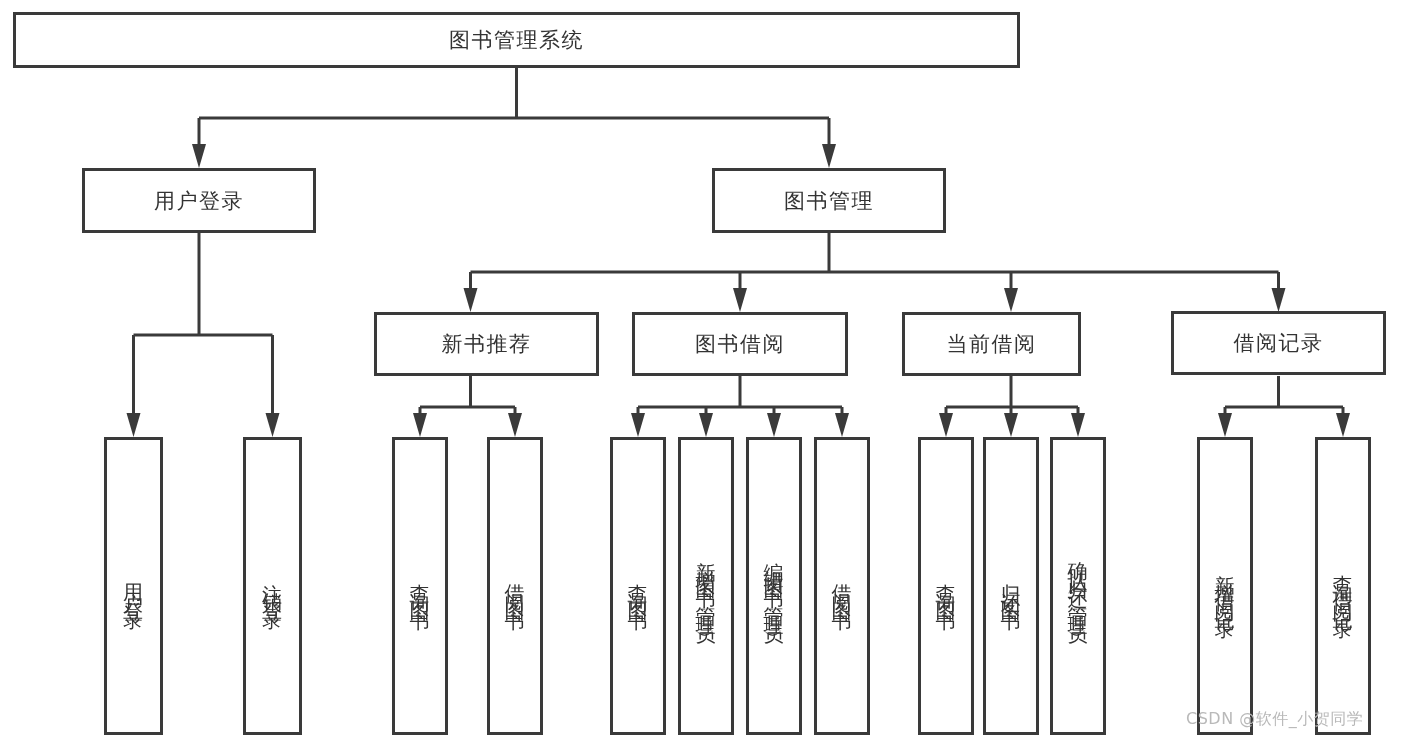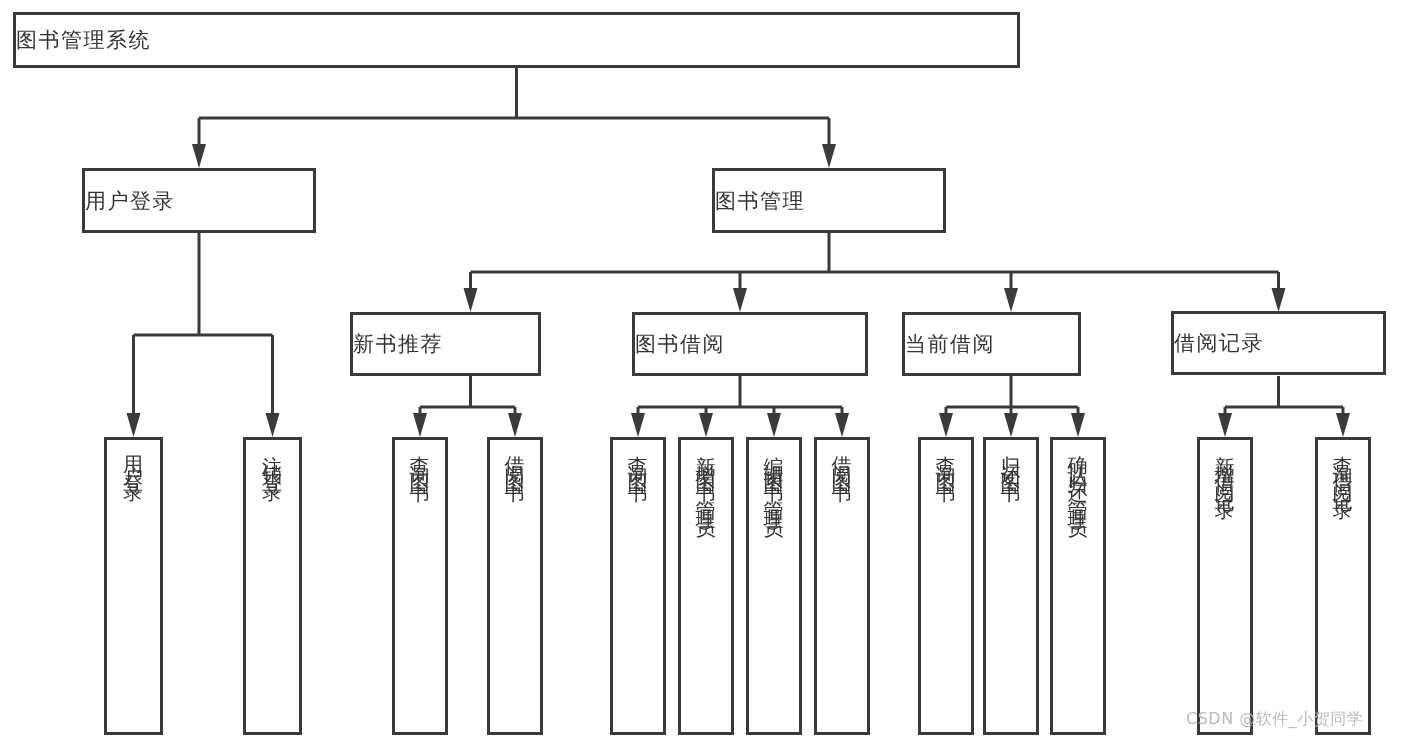--- a/index.html
+++ b/index.html
@@ -18,21 +18,21 @@
   }
   #connectors{position:absolute;left:0;top:0;width:1405px;height:747px;}
   #connectors path{stroke:var(--line);stroke-width:3;fill:none;}
   #connectors polygon{fill:var(--line);stroke:none;}
   .box{
     position:absolute;
     box-sizing:border-box;
     background:var(--background);
     border:3px solid var(--line);
     color:var(--text);
-    display:flex;align-items:center;justify-content:flex-start;
+    display:flex;align-items:center;justify-content:center;
     text-align:center;
     z-index:2;
   }
   .box.h{font-size:21px;letter-spacing:1.5px;}
   .box.v{
     writing-mode:vertical-rl;
     font-size:20px;
     letter-spacing:9px;
     line-height:1;
     overflow:hidden;
@@ -126,24 +126,24 @@
     <span>图书管理系统</span>
   </div>
 
   <div class="box h" style="left:82px;top:168px;width:234px;height:65px">
     <span>用户登录</span>
   </div>
   <div class="box h" style="left:712px;top:168px;width:234px;height:65px">
     <span>图书管理</span>
   </div>
 
-  <div class="box h" style="left:350px;top:312px;width:191px;height:64px">
+  <div class="box h" style="left:374px;top:312px;width:225px;height:64px">
     <span>新书推荐</span>
   </div>
-  <div class="box h" style="left:632px;top:312px;width:236px;height:64px">
+  <div class="box h" style="left:632px;top:312px;width:216px;height:64px">
     <span>图书借阅</span>
   </div>
   <div class="box h" style="left:902px;top:312px;width:179px;height:64px">
     <span>当前借阅</span>
   </div>
   <div class="box h" style="left:1171px;top:311px;width:215px;height:64px">
     <span>借阅记录</span>
   </div>
 
   <div class="box v" style="left:104px;top:437px;width:59px;height:298px">

